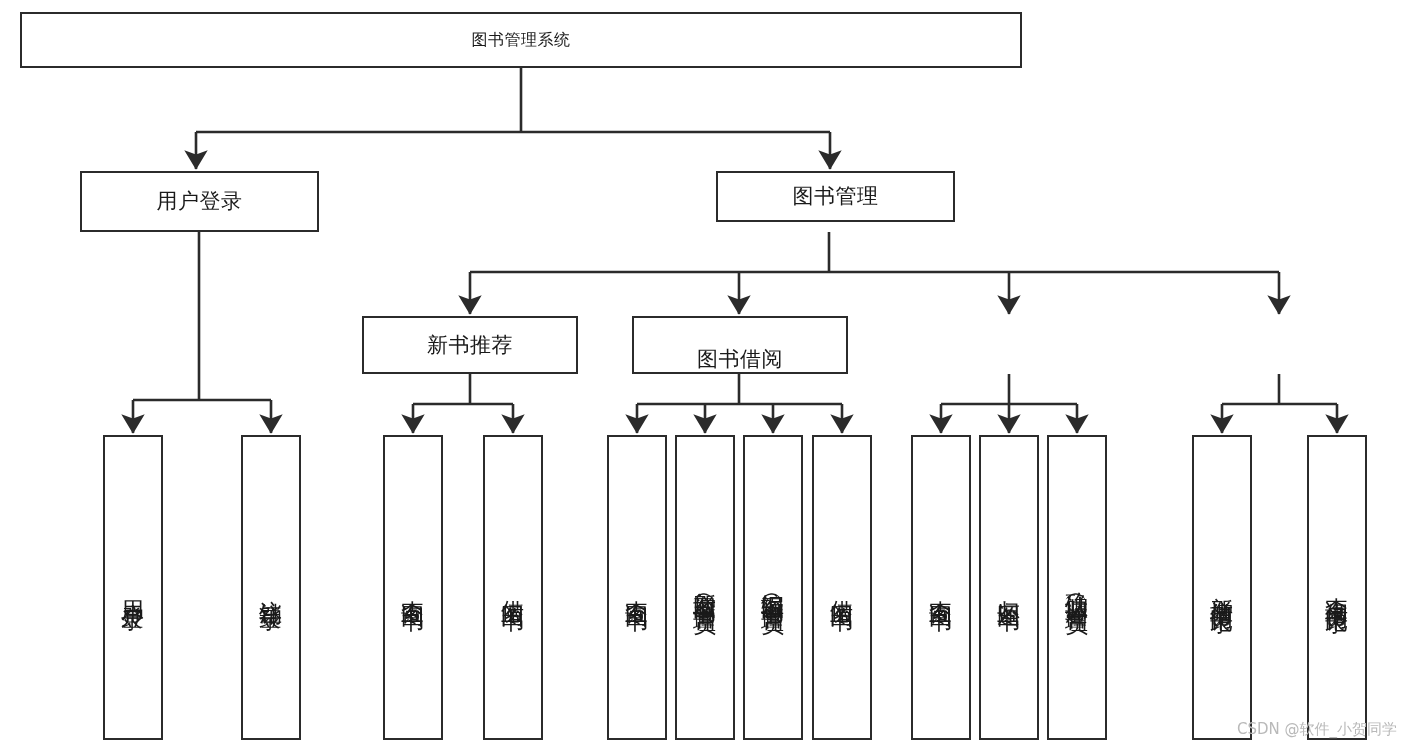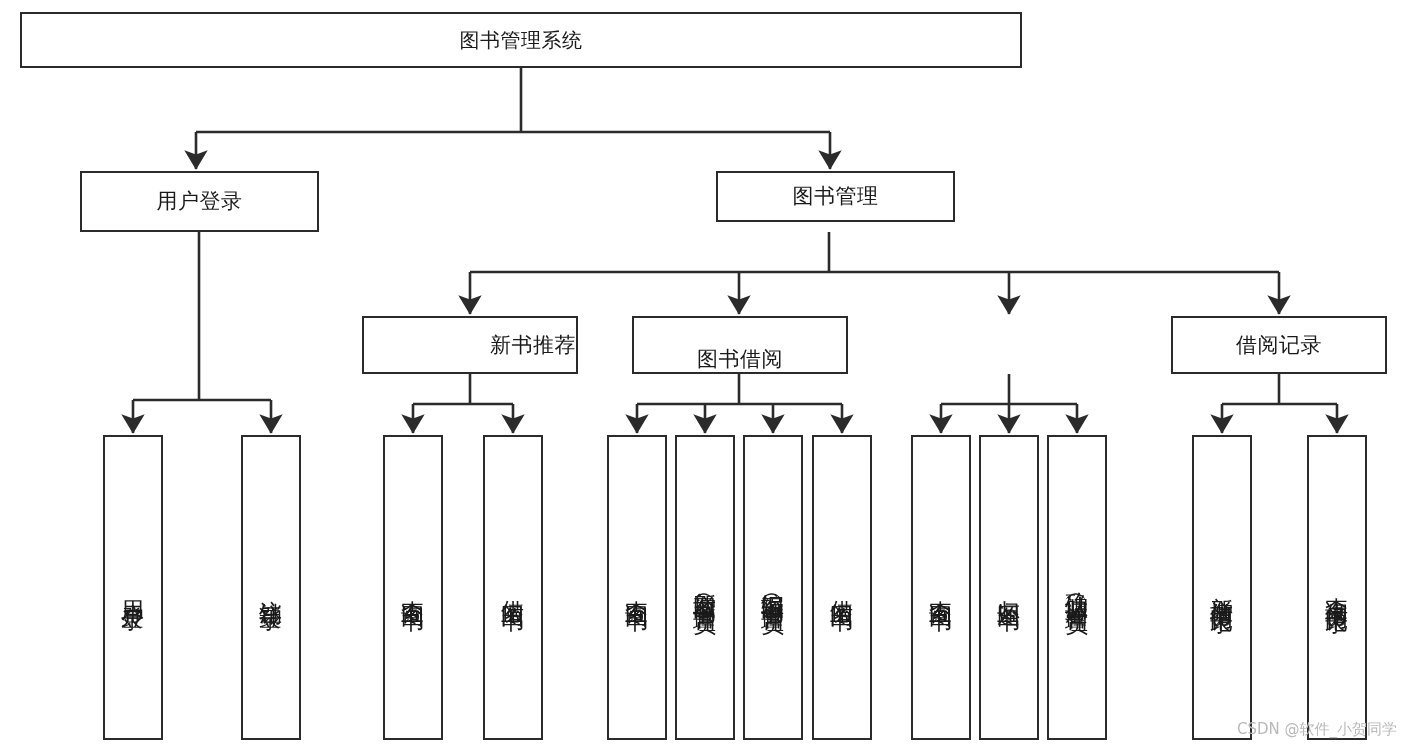--- a/index.html
+++ b/index.html
@@ -41,21 +41,21 @@
     text-align: center;
     line-height: 1.25;
     white-space: nowrap;
   }
   
   .node.horiz .label {
     font-size: 21px;
     letter-spacing: 0.5px;
   }
   .node.root .label {
-    font-size: 20px;
+    font-size: 16px;
   }
   
   .node.vert {
     align-items: center;
     justify-content: center;
     padding: 6px 0;
   }
   .node.vert .label {
     writing-mode: vertical-rl;
     text-orientation: upright;
@@ -134,28 +134,25 @@
     <span class="label">图书管理系统</span>
   </div>
 
   <div class="node horiz" style="left:80px; top:171px; width:239px; height:61px;">
     <span class="label">用户登录</span>
   </div>
   <div class="node horiz" style="left:716px; top:171px; width:239px; height:51px;">
     <span class="label">图书管理</span>
   </div>
 
-  <div class="node horiz" style="left:362px; top:316px; width:216px; height:58px;justify-content:flex-end;">
+  <div class="node horiz" style="left:362px; top:316px; width:216px; height:58px;">
     <span class="label">新书推荐</span>
   </div>
   <div class="node horiz" style="left:632px; top:316px; width:216px; height:58px;align-items:flex-end;">
     <span class="label">图书借阅</span>
-  </div>
-  <div class="node horiz" style="left:1171px; top:316px; width:216px; height:58px;">
-    <span class="label">借阅记录</span>
   </div>
 
   <div class="node vert" style="left:103px; top:435px; width:60px; height:305px;">
     <span class="label">用户登录</span>
   </div>
   <div class="node vert" style="left:241px; top:435px; width:60px; height:305px;">
     <span class="label">注销登录</span>
   </div>
 
   <div class="node vert" style="left:383px; top:435px; width:60px; height:305px;">

